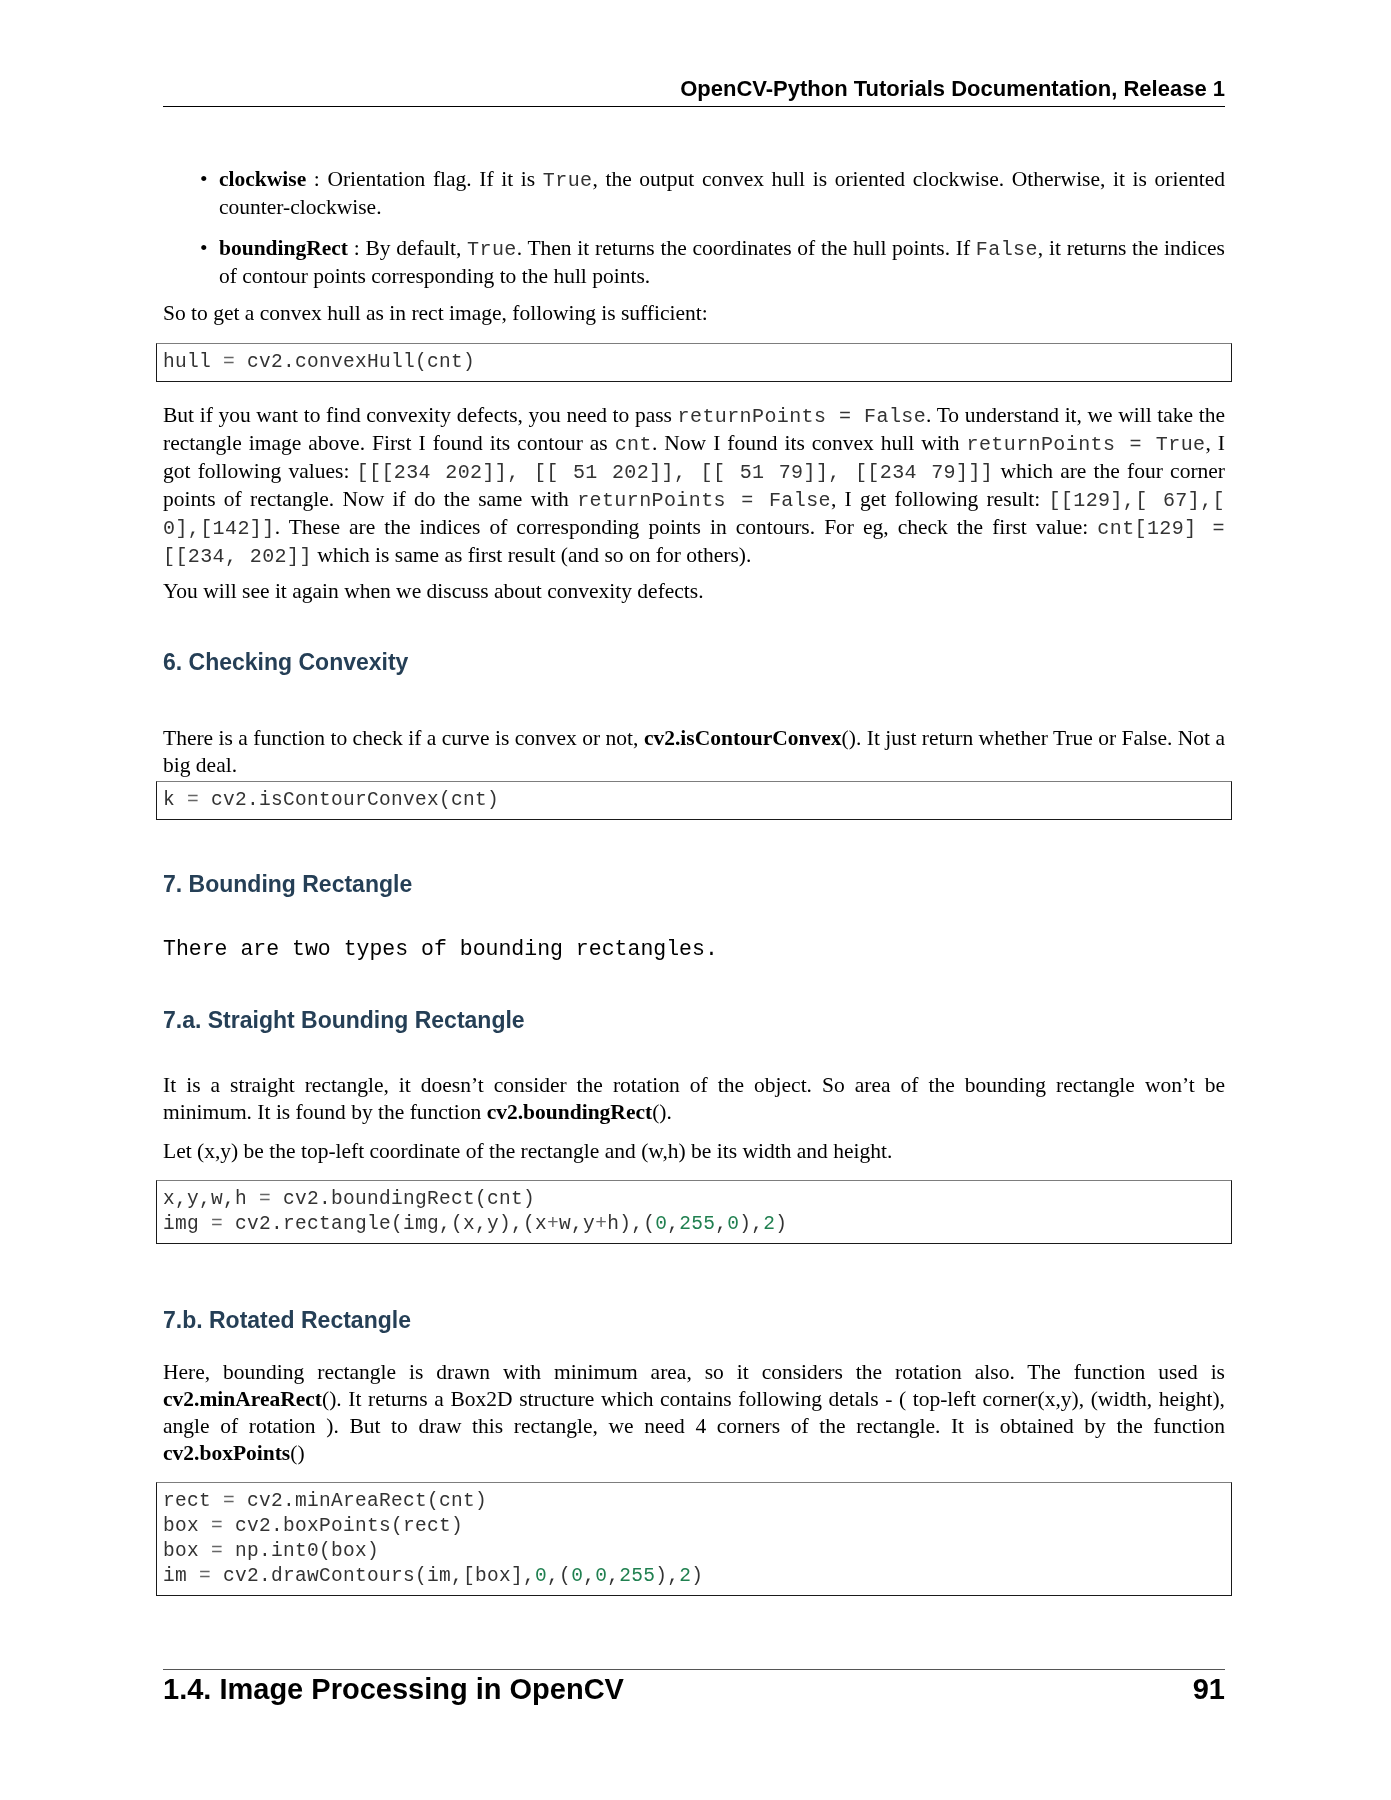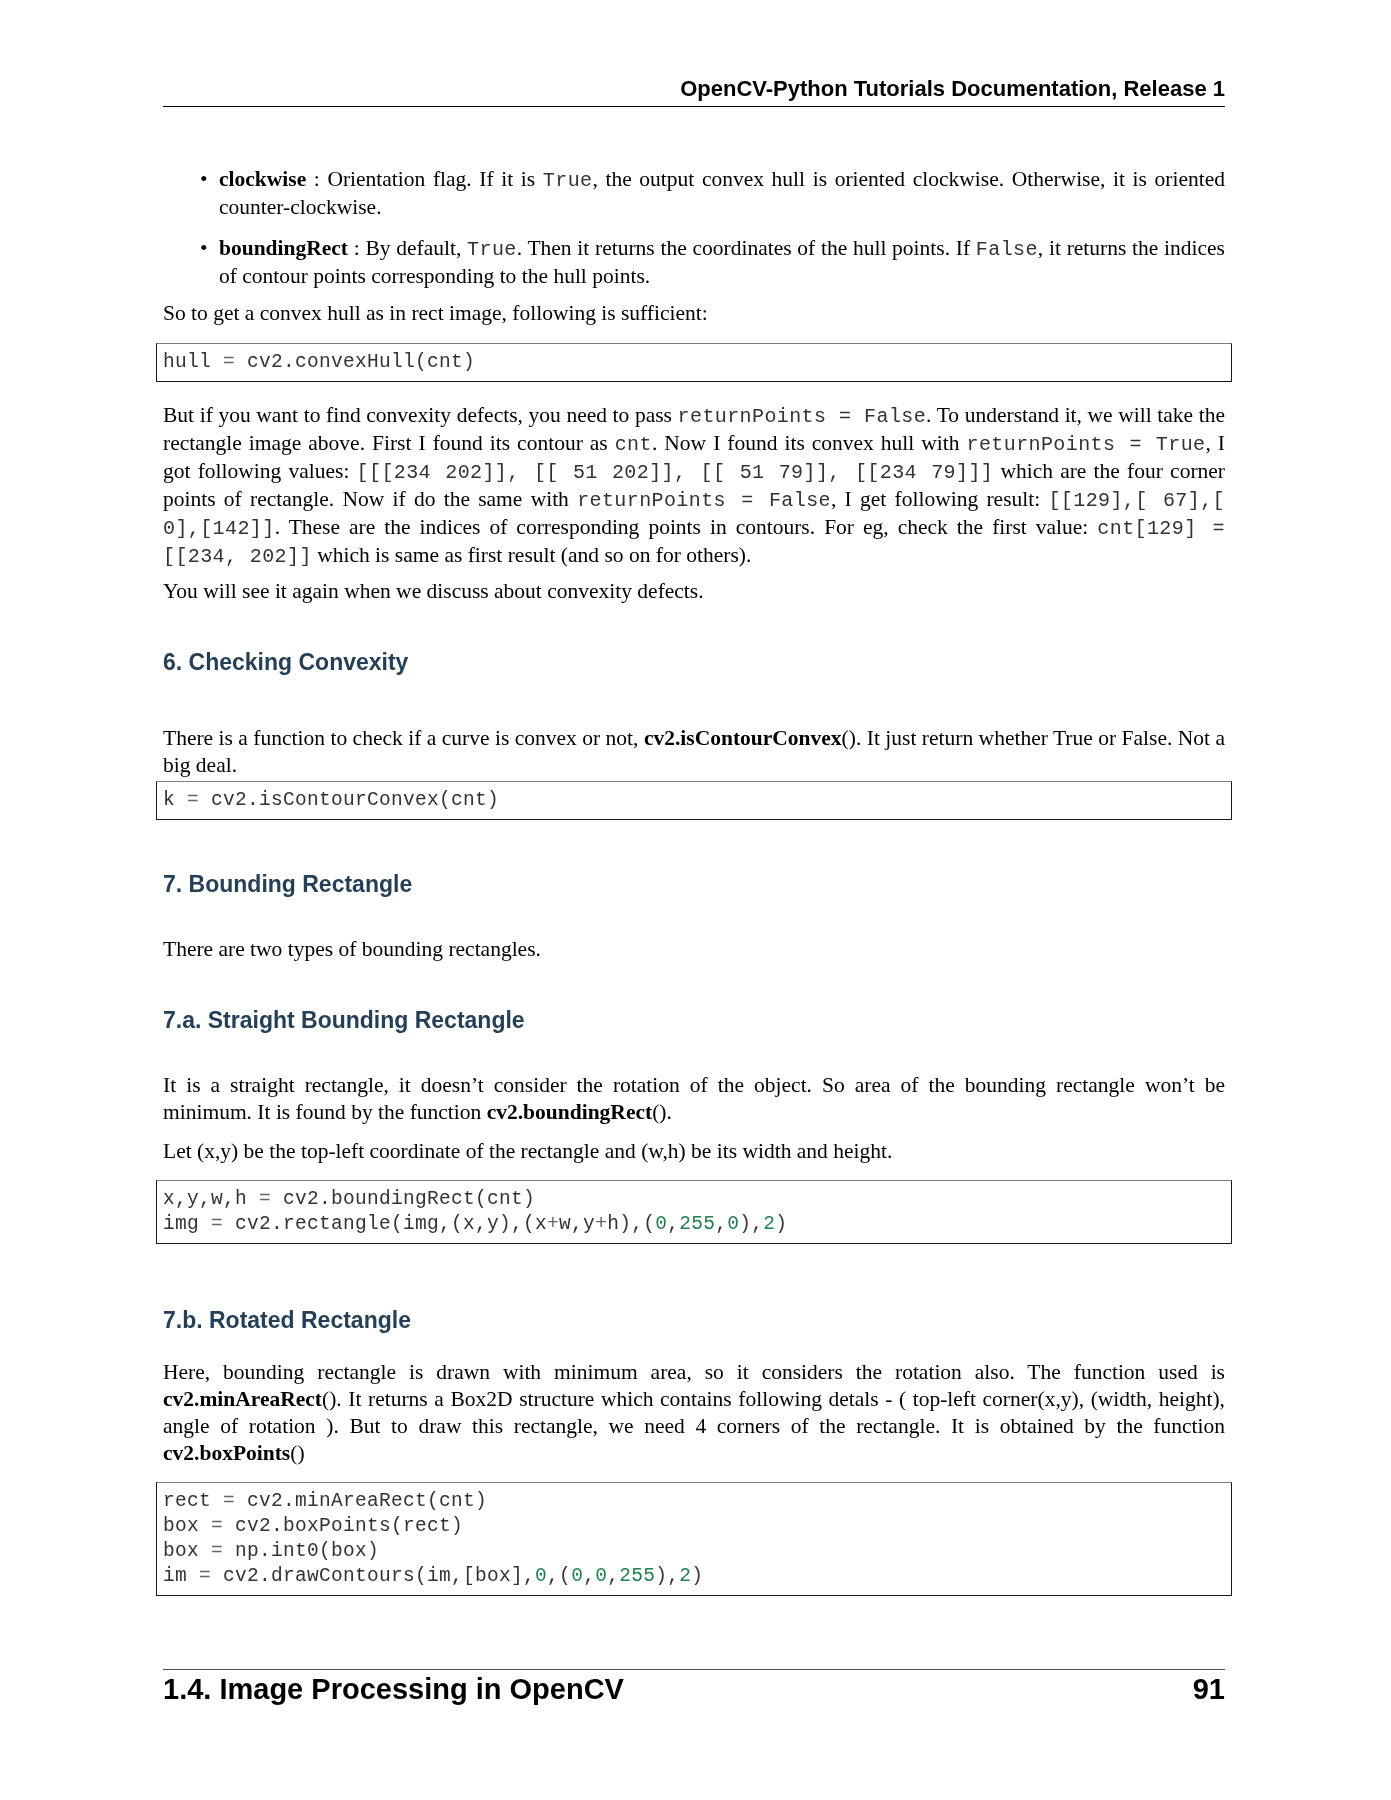--- a/index.html
+++ b/index.html
@@ -64,21 +64,21 @@
 <div class="h3" style="top:648px;">6. Checking Convexity</div>
 
 <p class="block serif" style="top:713px;margin-top:12px;"><span>There is a function to check if a curve is convex or not, </span><b>cv2.isContourConvex</b><span>(). It just return whether True or False. Not a big deal.</span></p>
 
 <div class="codebox" style="top:781px;">
     <div class="codeline"><span>k </span><span class="tok-op">=</span><span> cv2.isContourConvex(cnt)</span></div>
   </div>
 
 <div class="h3" style="top:870px;">7. Bounding Rectangle</div>
 
-<p class="block serif" style="top:936px;">There are two types of bounding rectangles.</p>
+<p class="block serif" style="top:936px;font-family:Liberation Mono, monospace;">There are two types of bounding rectangles.</p>
 
 <div class="h3" style="top:1006px;">7.a. Straight Bounding Rectangle</div>
 
 <p class="block serif" style="top:1072px;"><span>It is a straight rectangle, it doesn’t consider the rotation of the object.  So area of the bounding rectangle won’t be minimum. It is found by the function </span><b>cv2.boundingRect</b><span>().</span></p>
 
 <p class="block serif" style="top:1138px;">Let (x,y) be the top-left coordinate of the rectangle and (w,h) be its width and height.</p>
 
 <div class="codebox" style="top:1180px;">
     <div class="codeline"><span>x,y,w,h </span><span class="tok-op">=</span><span> cv2.boundingRect(cnt)</span></div>
     <div class="codeline"><span>img </span><span class="tok-op">=</span><span> cv2.rectangle(img,(x,y),(x</span><span class="tok-op">+</span><span>w,y</span><span class="tok-op">+</span><span>h),(</span><span class="tok-num">0</span><span>,</span><span class="tok-num">255</span><span>,</span><span class="tok-num">0</span><span>),</span><span class="tok-num">2</span><span>)</span></div>

